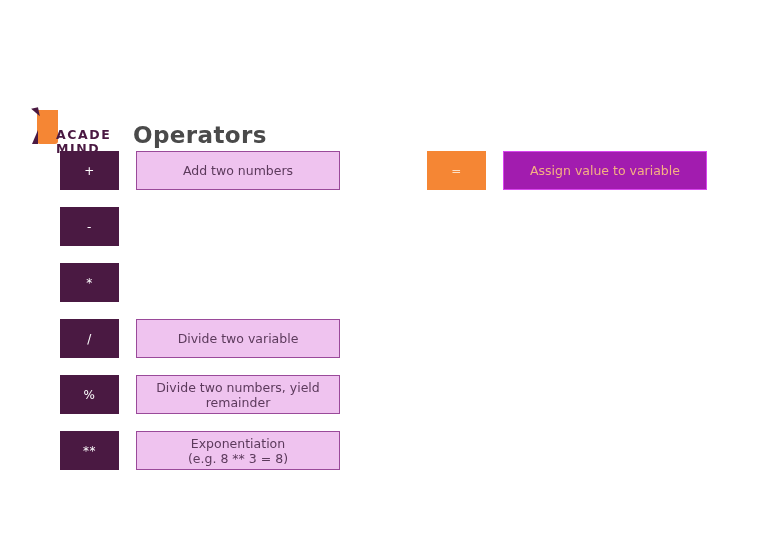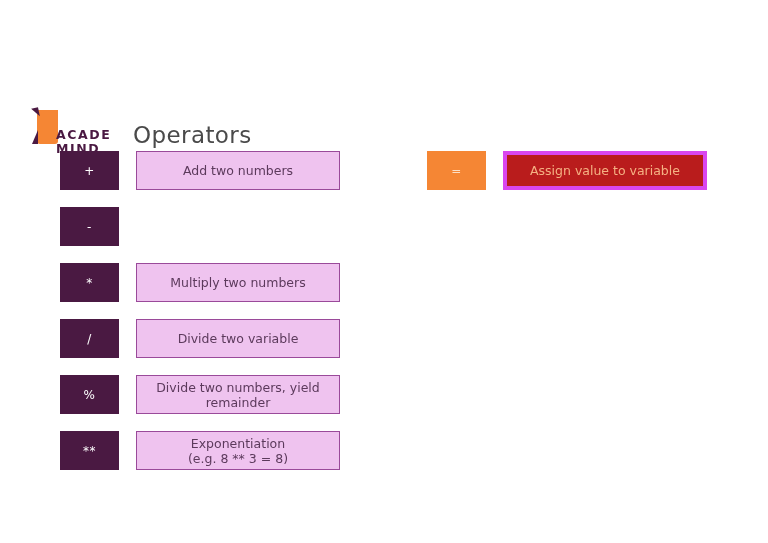--- a/index.html
+++ b/index.html
@@ -88,21 +88,21 @@
     line-height: 14px;
   }
   .logo-line1 { display: block; text-align: left; }
   .logo-line2 { display: block; padding-right: 2px; }
 
   .page-title {
     position: absolute;
     left: 133px;
     top: 82px;
     font-size: 23px;
-    font-weight: normal;
+    font-weight: bold;
     color: #4A4A4A;
     letter-spacing: 0.4px;
     white-space: nowrap;
   }
 
   
   .col {
     position: absolute;
     top: 151px;
   }
@@ -147,22 +147,22 @@
     line-height: 15px;
     padding: 0 6px;
   }
 
   
   .op-symbol.accent {
     background: #F58634;
     color: #FCDFC6;
   }
   .op-desc.accent {
-    background: #b91c1c;
-    border: 4px solid #d946ef;
+    background: #a21caf;
+    border: 1px solid #d946ef;
     color: #F5B183;
   }
 
   .desc-lines { display: block; }
   .desc-lines .l2 { display: block; }
 </style>
 </head>
 <body>
 
 <div class="slide">
@@ -194,25 +194,20 @@
         </span>
       </div>
     </div>
 
     <div class="op-row">
       <div class="op-symbol">-</div>
     </div>
 
     <div class="op-row">
       <div class="op-symbol">*</div>
-      <div class="op-desc">
-        <span class="desc-lines">
-          <span>Multiply two numbers</span>
-        </span>
-      </div>
     </div>
 
     <div class="op-row">
       <div class="op-symbol">/</div>
       <div class="op-desc">
         <span class="desc-lines">
           <span>Divide two variable</span>
         </span>
       </div>
     </div>

